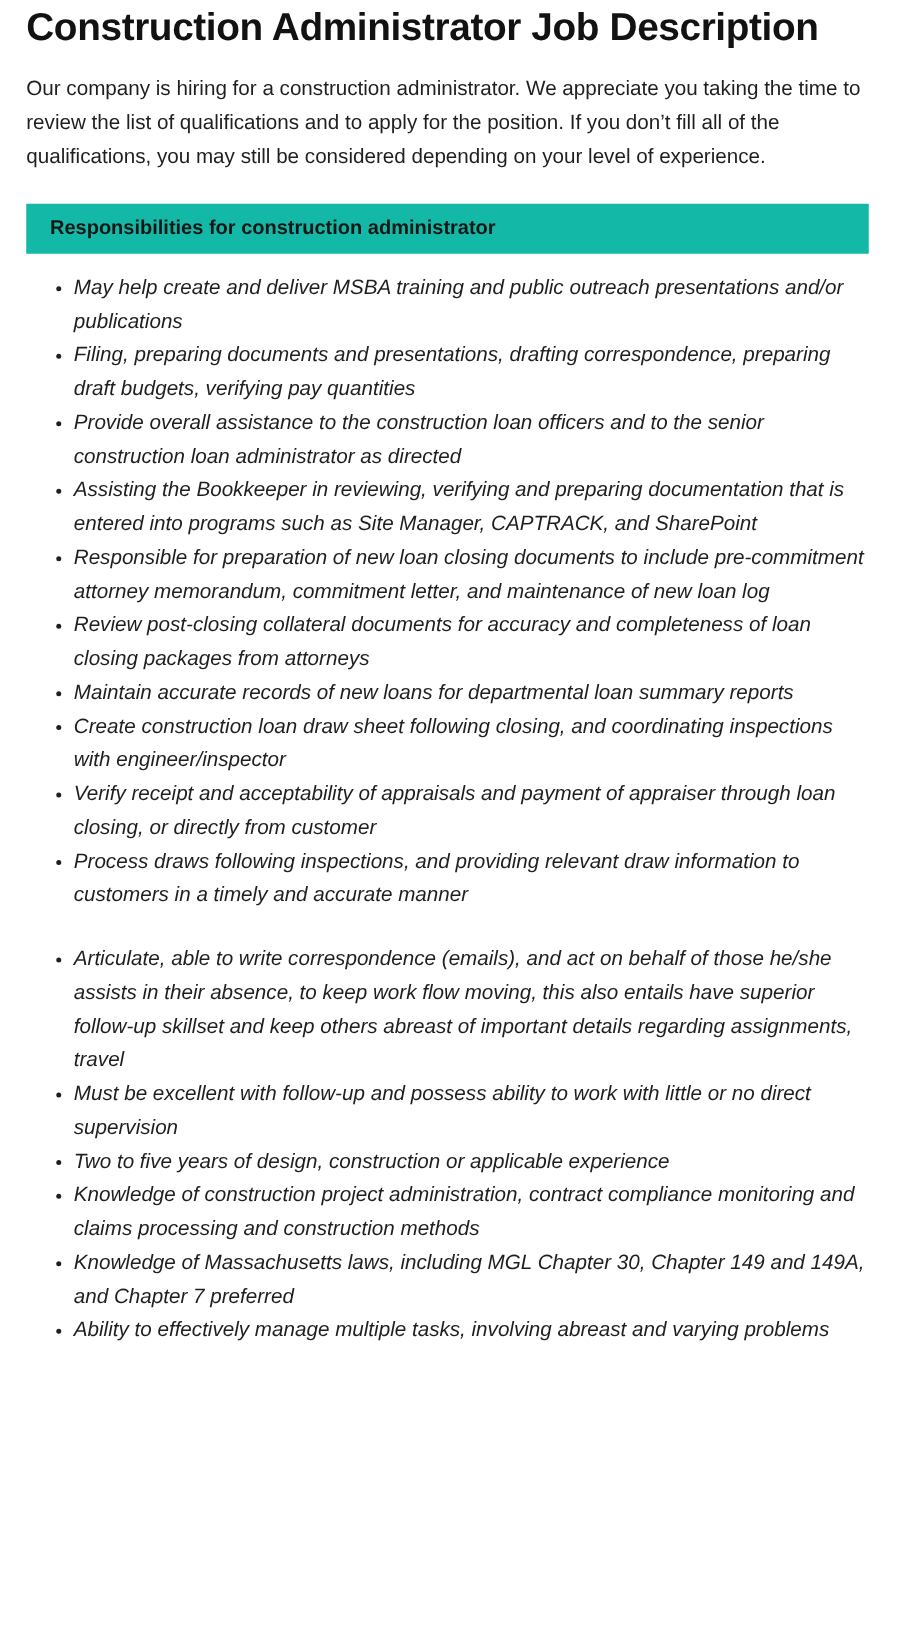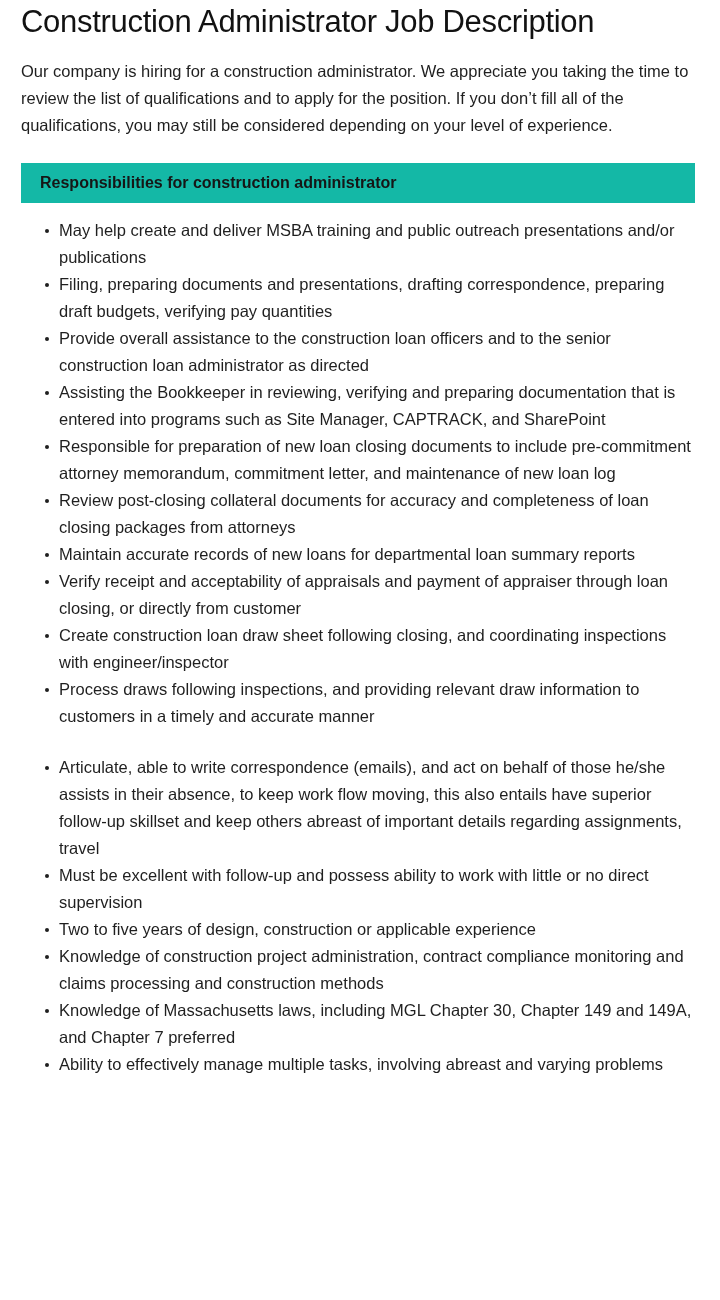--- a/index.html
+++ b/index.html
@@ -22,21 +22,21 @@
     box-sizing: border-box;
     padding: 0;
     background: #ffffff;
   }
 
   .page-title {
     margin: 0;
     padding: 2px 21px 0 21px;
     font-size: 31px;
     line-height: 40px;
-    font-weight: 400;
+    font-weight: 700;
     letter-spacing: -0.3px;
     color: #121212;
     white-space: nowrap;
   }
 
   .intro {
     margin: 16px 0 0 0;
     padding: 0 24px 0 21px;
     font-size: 16.5px;
     line-height: 27px;
@@ -63,20 +63,21 @@
     padding: 0 27px 0 45px;
   }
 
   .bullet-item {
     position: relative;
     padding-left: 14px;
     margin: 0 0 0 0;
     font-size: 16.5px;
     line-height: 27px;
     color: #1f1f1f;
+    font-style: italic;
   }
 
   .bullet-item::before {
     content: "";
     position: absolute;
     left: 0;
     top: 12px;
     width: 4px;
     height: 4px;
     border-radius: 50%;
@@ -99,22 +100,22 @@
   <div class="section">
     <div class="section-header">Responsibilities for construction administrator</div>
     <ul class="bullet-list">
       <li class="bullet-item">May help create and deliver MSBA training and public outreach presentations and/or publications</li>
       <li class="bullet-item">Filing, preparing documents and presentations, drafting correspondence, preparing draft budgets, verifying pay quantities</li>
       <li class="bullet-item">Provide overall assistance to the construction loan officers and to the senior construction loan administrator as directed</li>
       <li class="bullet-item">Assisting the Bookkeeper in reviewing, verifying and preparing documentation that is entered into programs such as Site Manager, CAPTRACK, and SharePoint</li>
       <li class="bullet-item">Responsible for preparation of new loan closing documents to include pre-commitment attorney memorandum, commitment letter, and maintenance of new loan log</li>
       <li class="bullet-item">Review post-closing collateral documents for accuracy and completeness of loan closing packages from attorneys</li>
       <li class="bullet-item">Maintain accurate records of new loans for departmental loan summary reports</li>
+      <li class="bullet-item">Create construction loan draw sheet following closing, and coordinating inspections with engineer/inspector</li>
       <li class="bullet-item">Verify receipt and acceptability of appraisals and payment of appraiser through loan closing, or directly from customer</li>
-      <li class="bullet-item">Create construction loan draw sheet following closing, and coordinating inspections with engineer/inspector</li>
       <li class="bullet-item">Process draws following inspections, and providing relevant draw information to customers in a timely and accurate manner</li>
     </ul>
   </div>
 
   <div class="section">
     <ul class="bullet-list">
       <li class="bullet-item">Articulate, able to write correspondence (emails), and act on behalf of those he/she assists in their absence, to keep work flow moving, this also entails have superior follow-up skillset and keep others abreast of important details regarding assignments, travel</li>
       <li class="bullet-item">Must be excellent with follow-up and possess ability to work with little or no direct supervision</li>
       <li class="bullet-item">Two to five years of design, construction or applicable experience</li>
       <li class="bullet-item">Knowledge of construction project administration, contract compliance monitoring and claims processing and construction methods</li>

